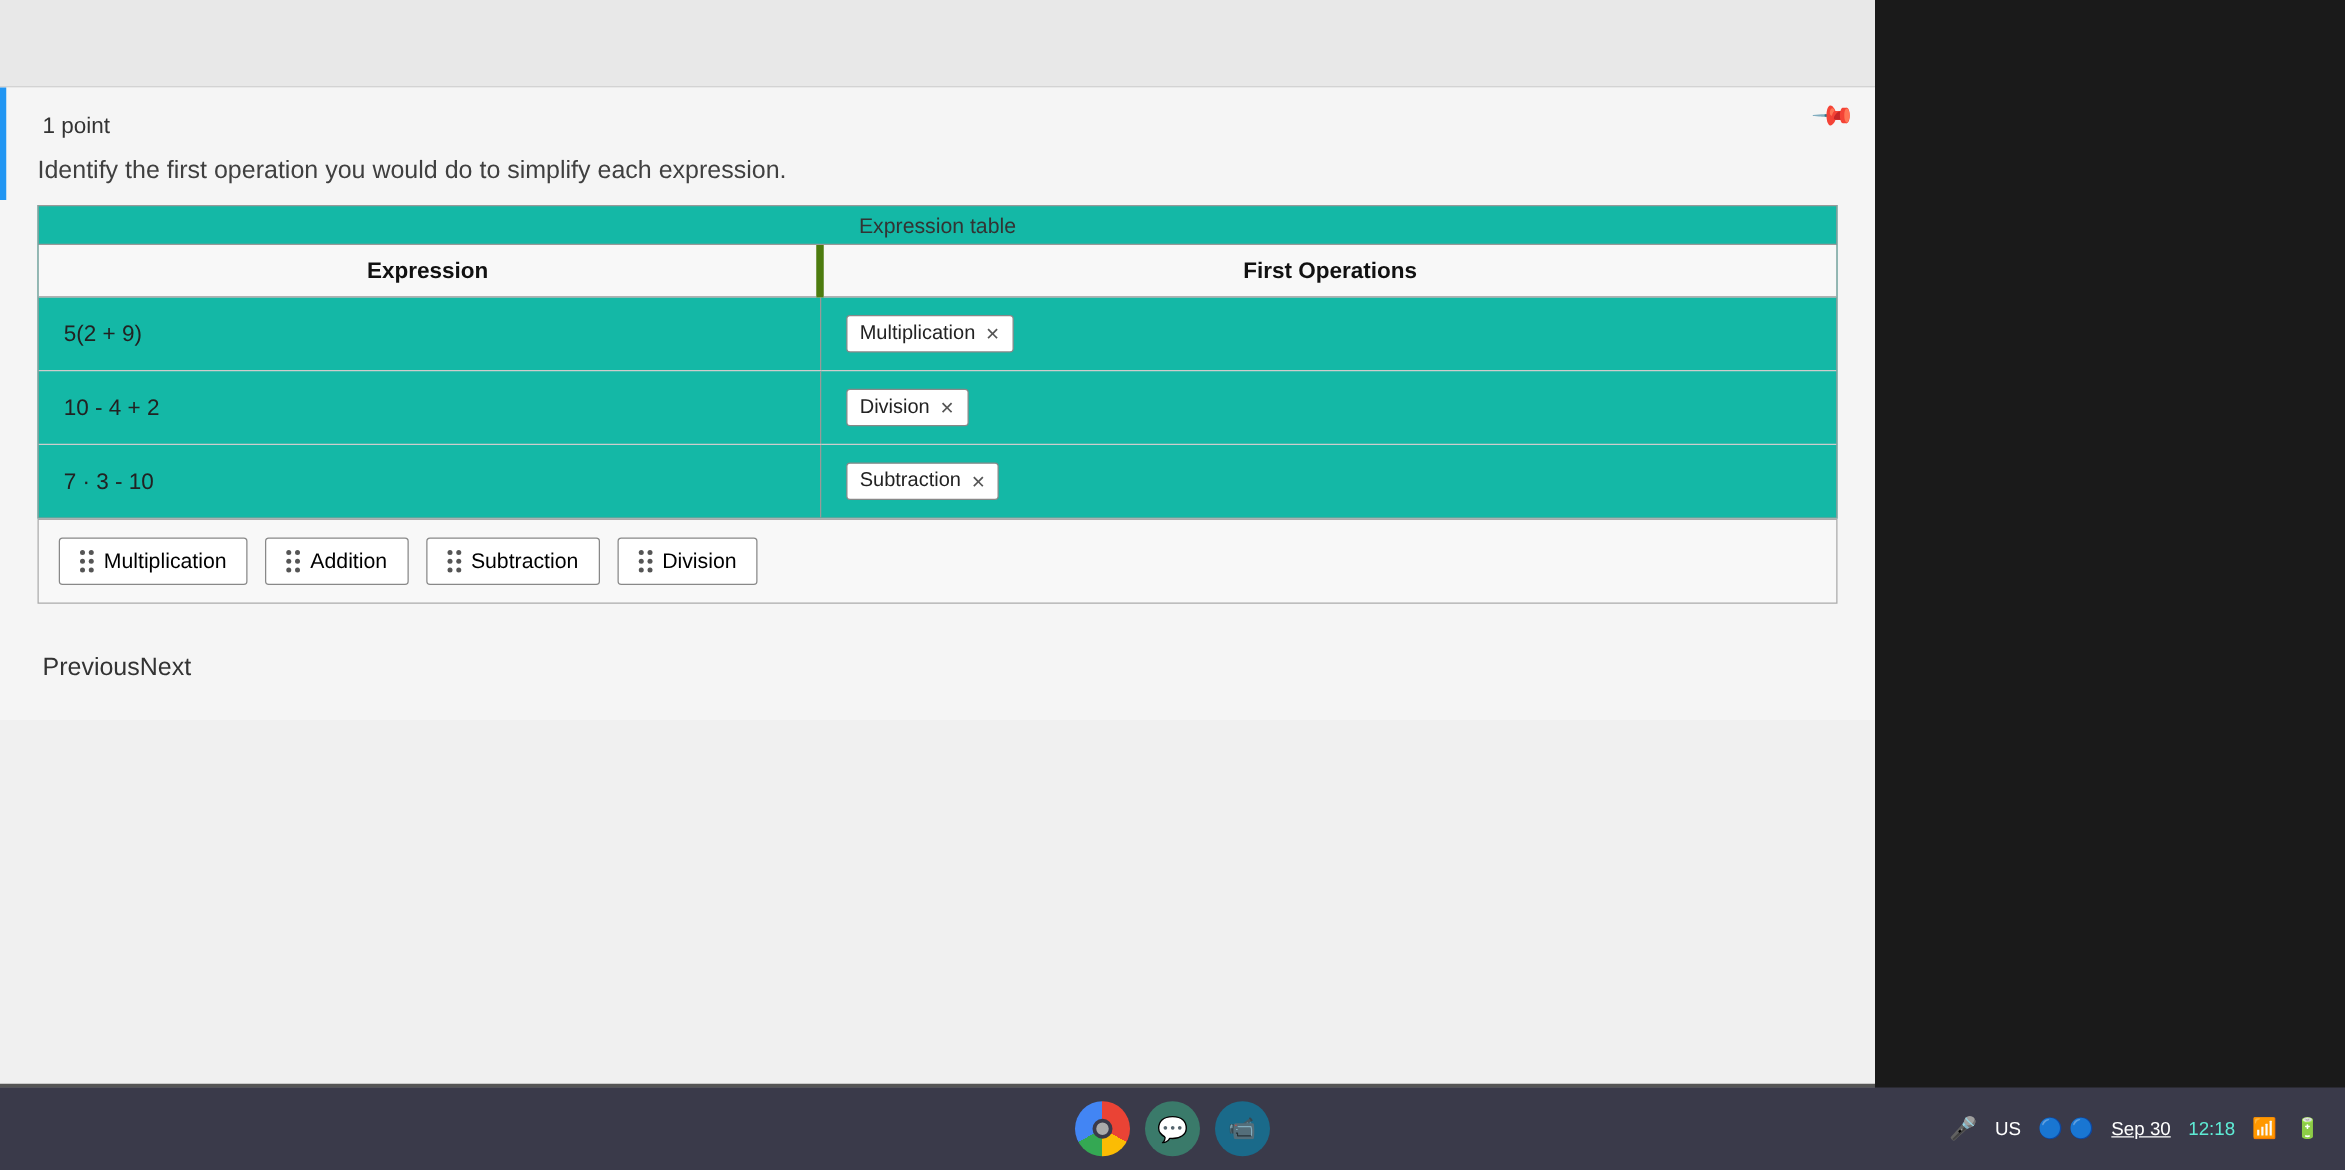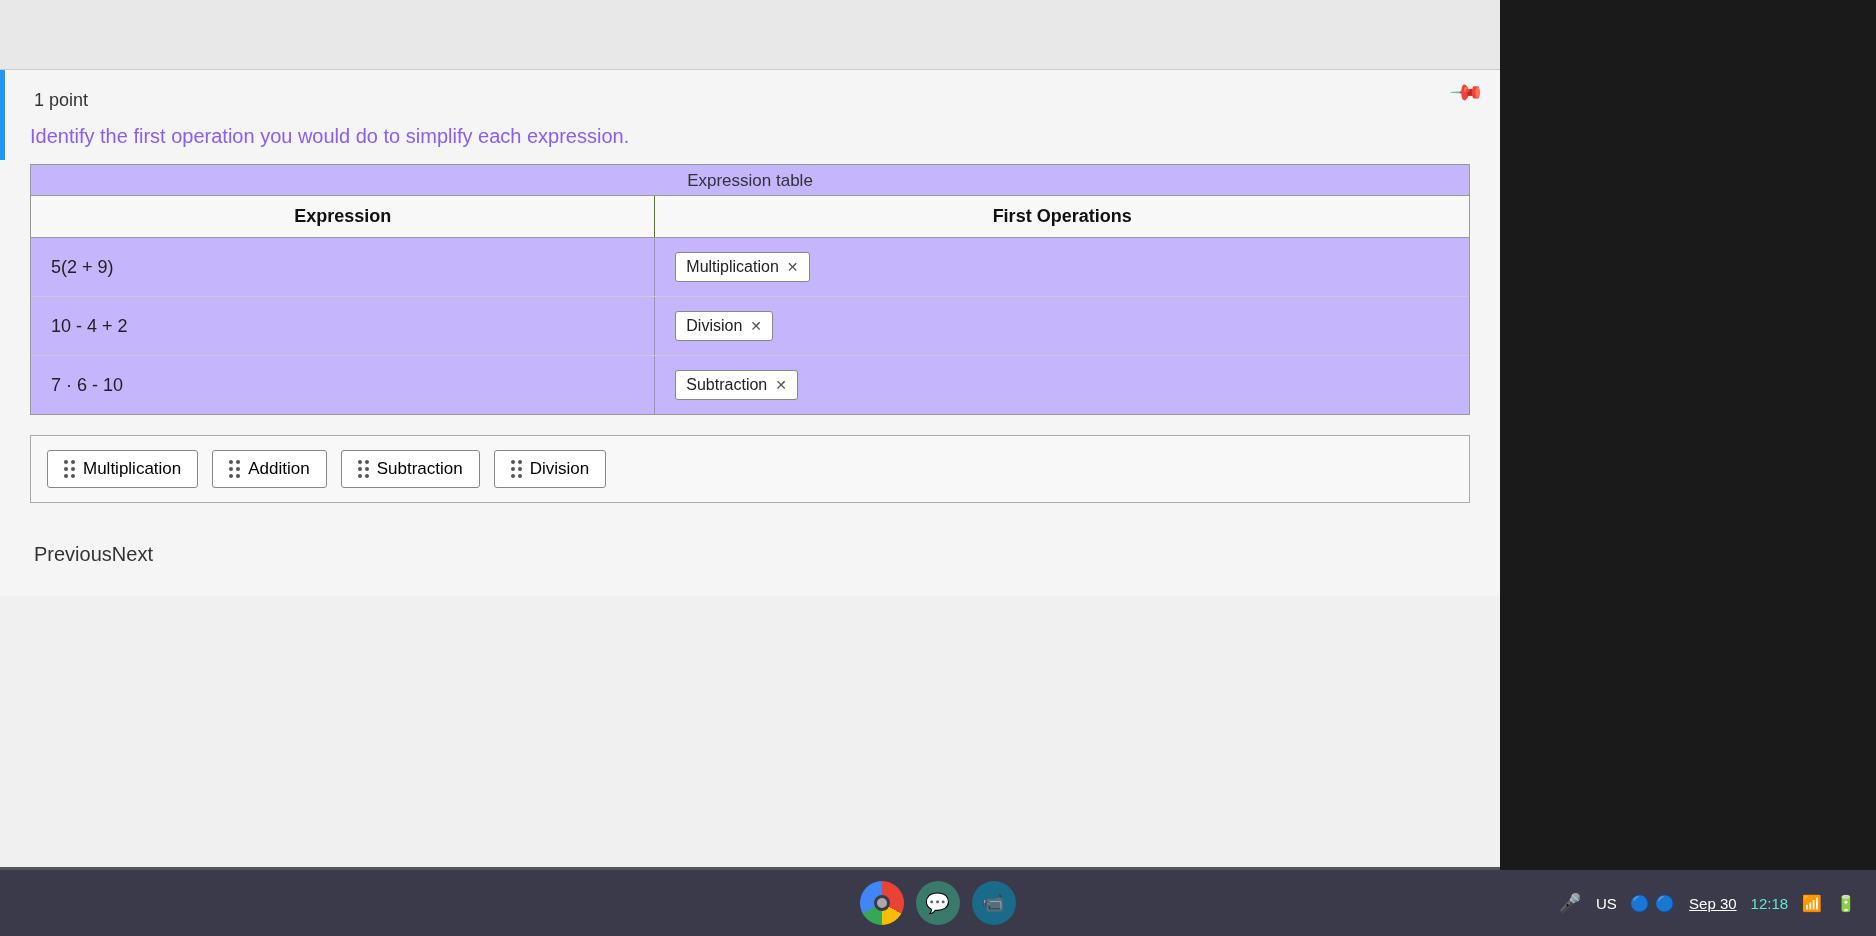--- a/index.html
+++ b/index.html
@@ -46,29 +46,28 @@
 
     .point-label {
       font-size: 18px;
       color: #333;
       margin-bottom: 14px;
       margin-left: 4px;
     }
 
     .question-text {
       font-size: 20px;
-      color: #8b5cf6;
+      color: #404040;
       margin-bottom: 16px;
     }
 
     
     .table-wrapper {
       border: 1px solid #999;
-      margin-bottom: 20px;
-      background: #c4b5fd;
+      background: #14b8a6;
     }
 
     .table-caption {
       text-align: center;
       font-size: 17px;
       color: #333;
       padding: 6px 0 4px 0;
       border-bottom: 1px solid #999;
     }
 
@@ -76,21 +75,21 @@
       width: 100%;
       border-collapse: collapse;
     }
 
     .expr-table th {
       padding: 10px 20px;
       font-size: 18px;
       font-weight: bold;
       color: #111;
       border-bottom: 1px solid #999;
-      border-right: 1px solid #4d7c0f;
+      border-right: 6px solid #4d7c0f;
       text-align: center;
       background: #f8f8f8;
     }
 
     .expr-table th:last-child {
       border-right: none;
     }
 
     .expr-table td {
       padding: 14px 20px;
@@ -282,21 +281,21 @@
             <tr>
               <td>10 - 4 + 2</td>
               <td>
                 <span class="answer-tag">
                   <span>Division</span>
                   <span class="x-btn">✕</span>
                 </span>
               </td>
             </tr>
             <tr>
-              <td>7 · 6 - 10</td>
+              <td>7 · 3 - 10</td>
               <td>
                 <span class="answer-tag">
                   <span>Subtraction</span>
                   <span class="x-btn">✕</span>
                 </span>
               </td>
             </tr>
           </tbody>
         </table>
       </div>

